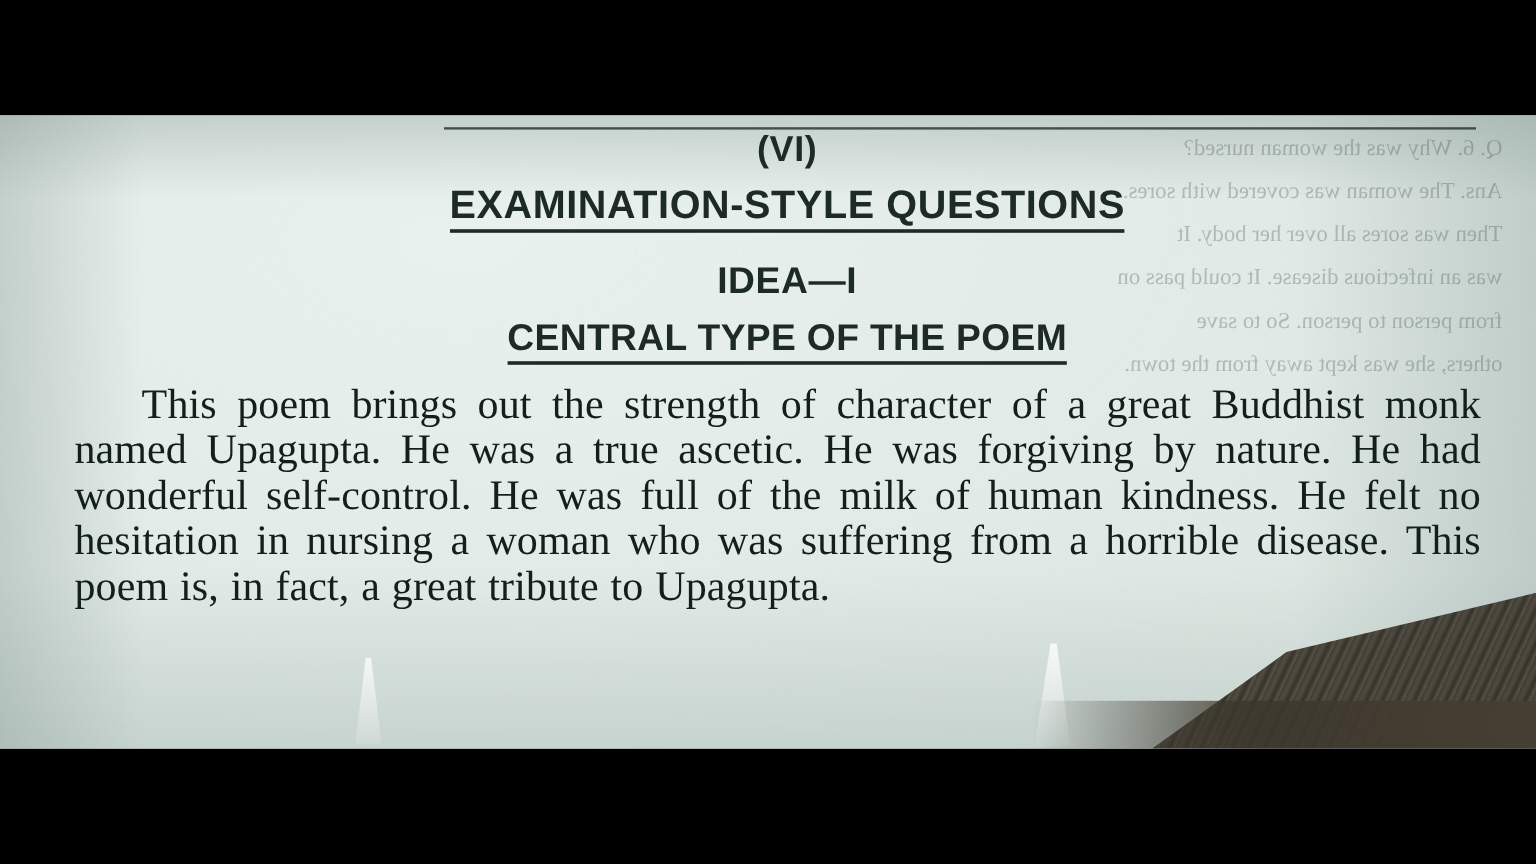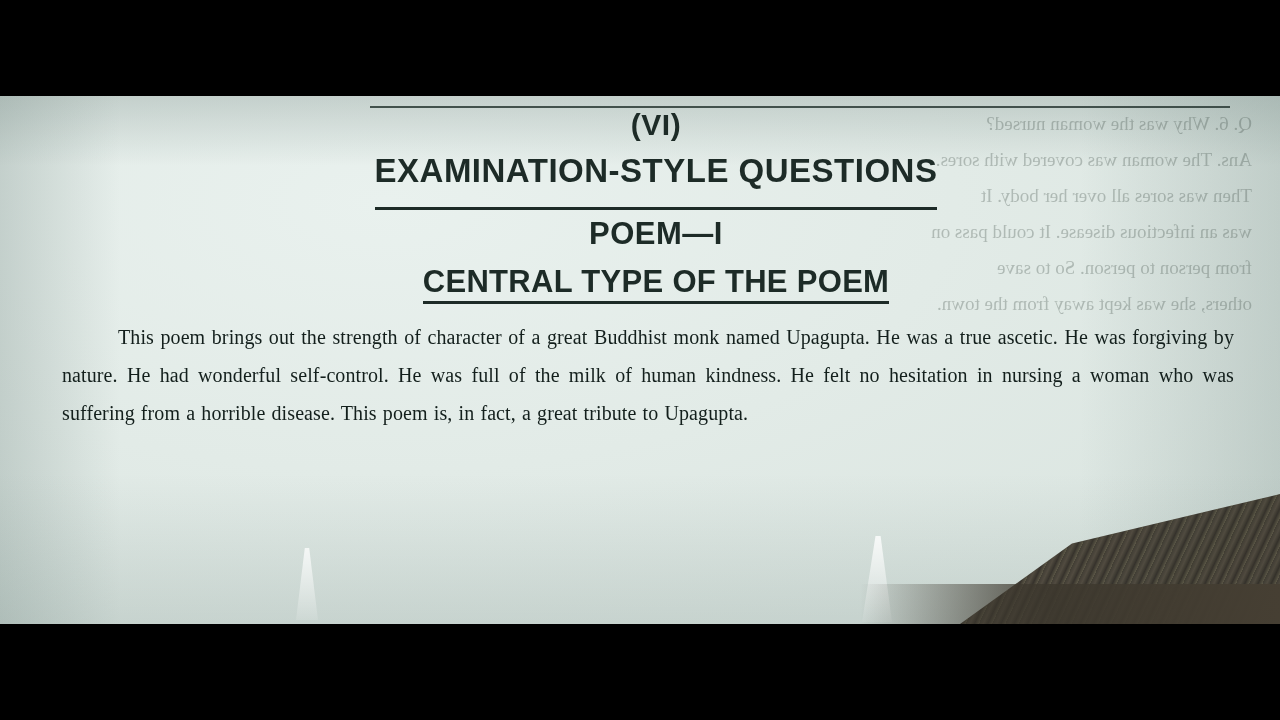--- a/index.html
+++ b/index.html
@@ -113,21 +113,21 @@
   }
   .h-exam {
     position: absolute;
     left: 0; right: 0;
     top: 56px;
     font-size: 33px;
     letter-spacing: 0.5px;
   }
   .h-exam .u {
     border-bottom: 3px solid #1d2b27;
-    padding-bottom: 18px;
+    padding-bottom: 2px;
   }
   .h-type {
     position: absolute;
     left: 0; right: 0;
     top: 120px;
     font-size: 31px;
     letter-spacing: 0.5px;
   }
   .h-central {
     position: absolute;
@@ -141,21 +141,21 @@
     padding-bottom: 2px;
   }
 
   .body-text {
     position: absolute;
     left: 62px;
     top: 222px;
     width: 1172px;
     color: #131f1c;
     font-family: "Liberation Serif", serif;
-    font-size: 20px;
+    font-size: 35px;
     line-height: 38px;
     text-align: justify;
     text-indent: 56px;
     letter-spacing: 0.1px;
     word-spacing: 1px;
   }
 
   
   .crease {
     position: absolute;
@@ -221,21 +221,21 @@
     </div>
 
     <div class="content">
 
       <div class="heading h-vi">(VI)</div>
 
       <div class="heading h-exam">
         <span class="u">EXAMINATION-STYLE QUESTIONS</span>
       </div>
 
-      <div class="heading h-type">POEM—I</div>
+      <div class="heading h-type">IDEA—I</div>
 
       <div class="heading h-central">
         <span class="u">CENTRAL TYPE OF THE POEM</span>
       </div>
 
       <div class="body-text">This poem brings out the strength of character of a great Buddhist monk named Upagupta. He was a true ascetic. He was forgiving by nature. He had wonderful self-control. He was full of the milk of human kindness. He felt no hesitation in nursing a woman who was suffering from a horrible disease. This poem is, in fact, a great tribute to Upagupta.</div>
 
     </div>
 
     <div class="crease crease-1"></div>

